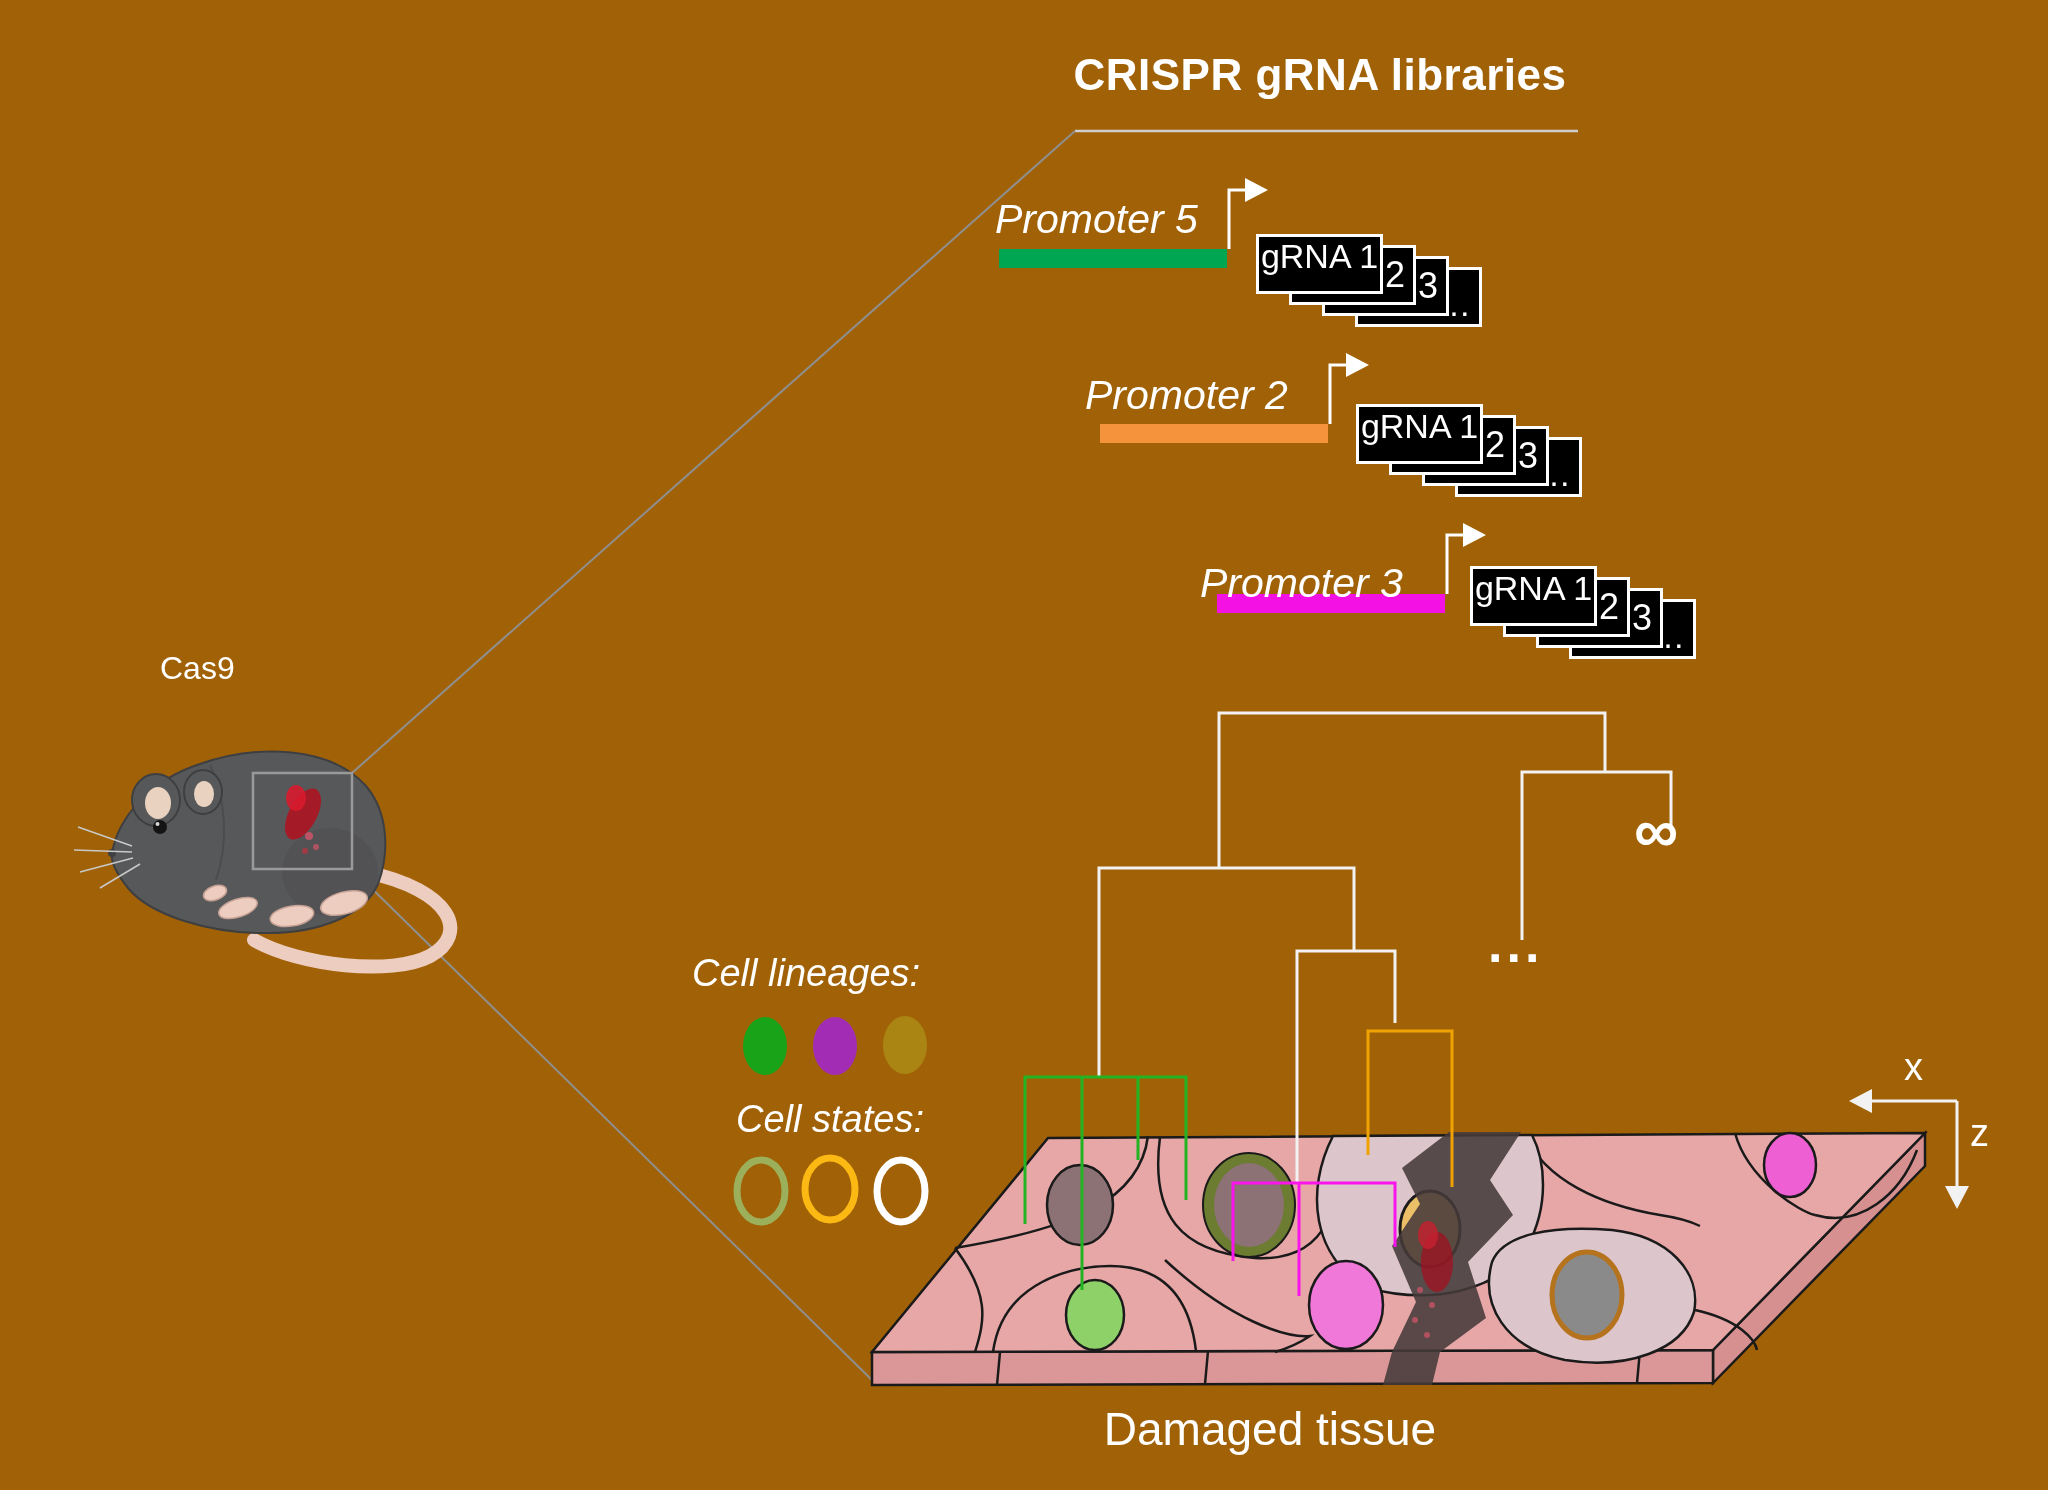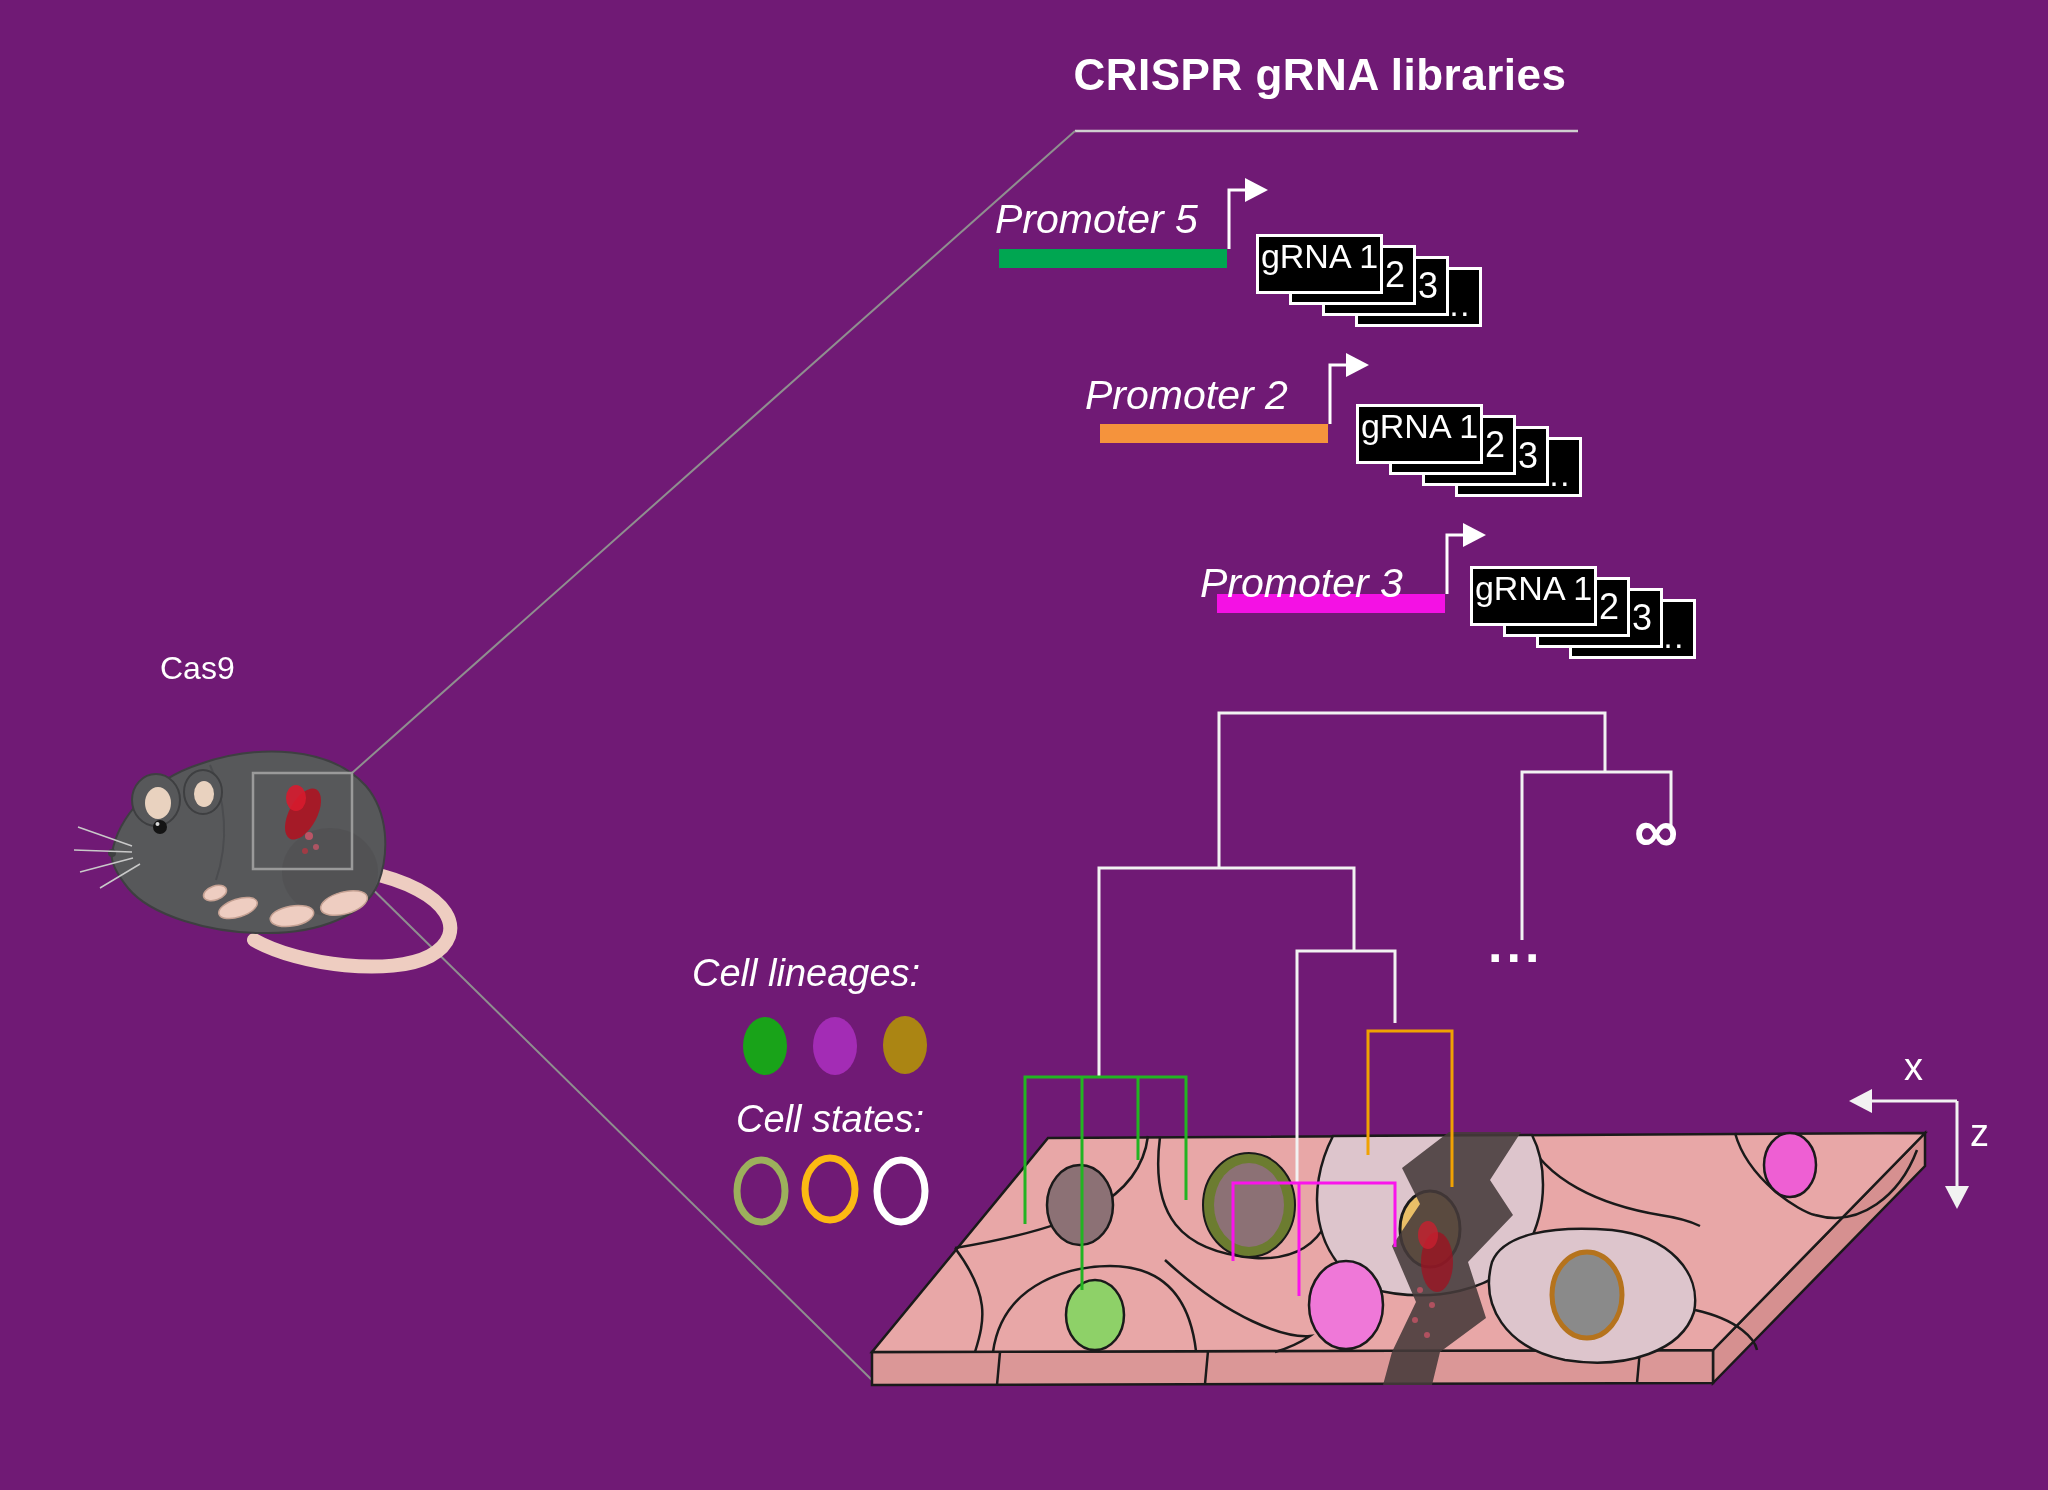--- a/index.html
+++ b/index.html
@@ -1,16 +1,16 @@
 <!DOCTYPE html>
 <html><head>
 <meta charset="utf-8">
 <style>
   html,body{margin:0;padding:0;background:#000;}
-  .canvas{position:relative;width:2048px;height:1490px;background:#701a75;overflow:hidden;
+  .canvas{position:relative;width:2048px;height:1490px;background:#a16207;overflow:hidden;
           font-family:"Liberation Sans", sans-serif;color:#fff;}
   .abs{position:absolute;}
   svg.layer{position:absolute;left:0;top:0;}
   .title{left:1040px;top:50px;width:560px;text-align:center;font-size:44px;font-weight:bold;letter-spacing:.5px;}
   .prom-label{font-size:41px;font-style:italic;font-weight:500;white-space:nowrap;}
   .grna-box{position:absolute;width:127px;height:60px;background:#000;border:3px solid #fff;box-sizing:border-box;}
   .grna-main{display:flex;align-items:flex-start;justify-content:center;font-size:34px;}
   .grna-num{position:absolute;right:8px;top:50%;transform:translateY(-50%);font-size:36px;}
   .grna-more{position:absolute;right:6px;bottom:0px;font-size:34px;letter-spacing:2px;}
   .cas9{left:160px;top:650px;font-size:32px;}
@@ -213,16 +213,17 @@
     </div>
 
   <div class="abs cas9">Cas9</div>
 
   <div class="abs legend-label" style="left:692px;top:952px;">Cell lineages:</div>
   <div class="abs legend-label" style="left:728px;top:1098px;margin-left:8px;">Cell states:</div>
 
   <div class="abs tree-dots">...</div>
   <div class="abs infinity">∞</div>
 
+  <div class="abs damaged">Damaged tissue</div>
 
   <div class="abs axis-label" style="left:1904px;top:1046px;">x</div>
   <div class="abs axis-label" style="left:1970px;top:1112px;">z</div>
 </div>
 
 </body></html>

